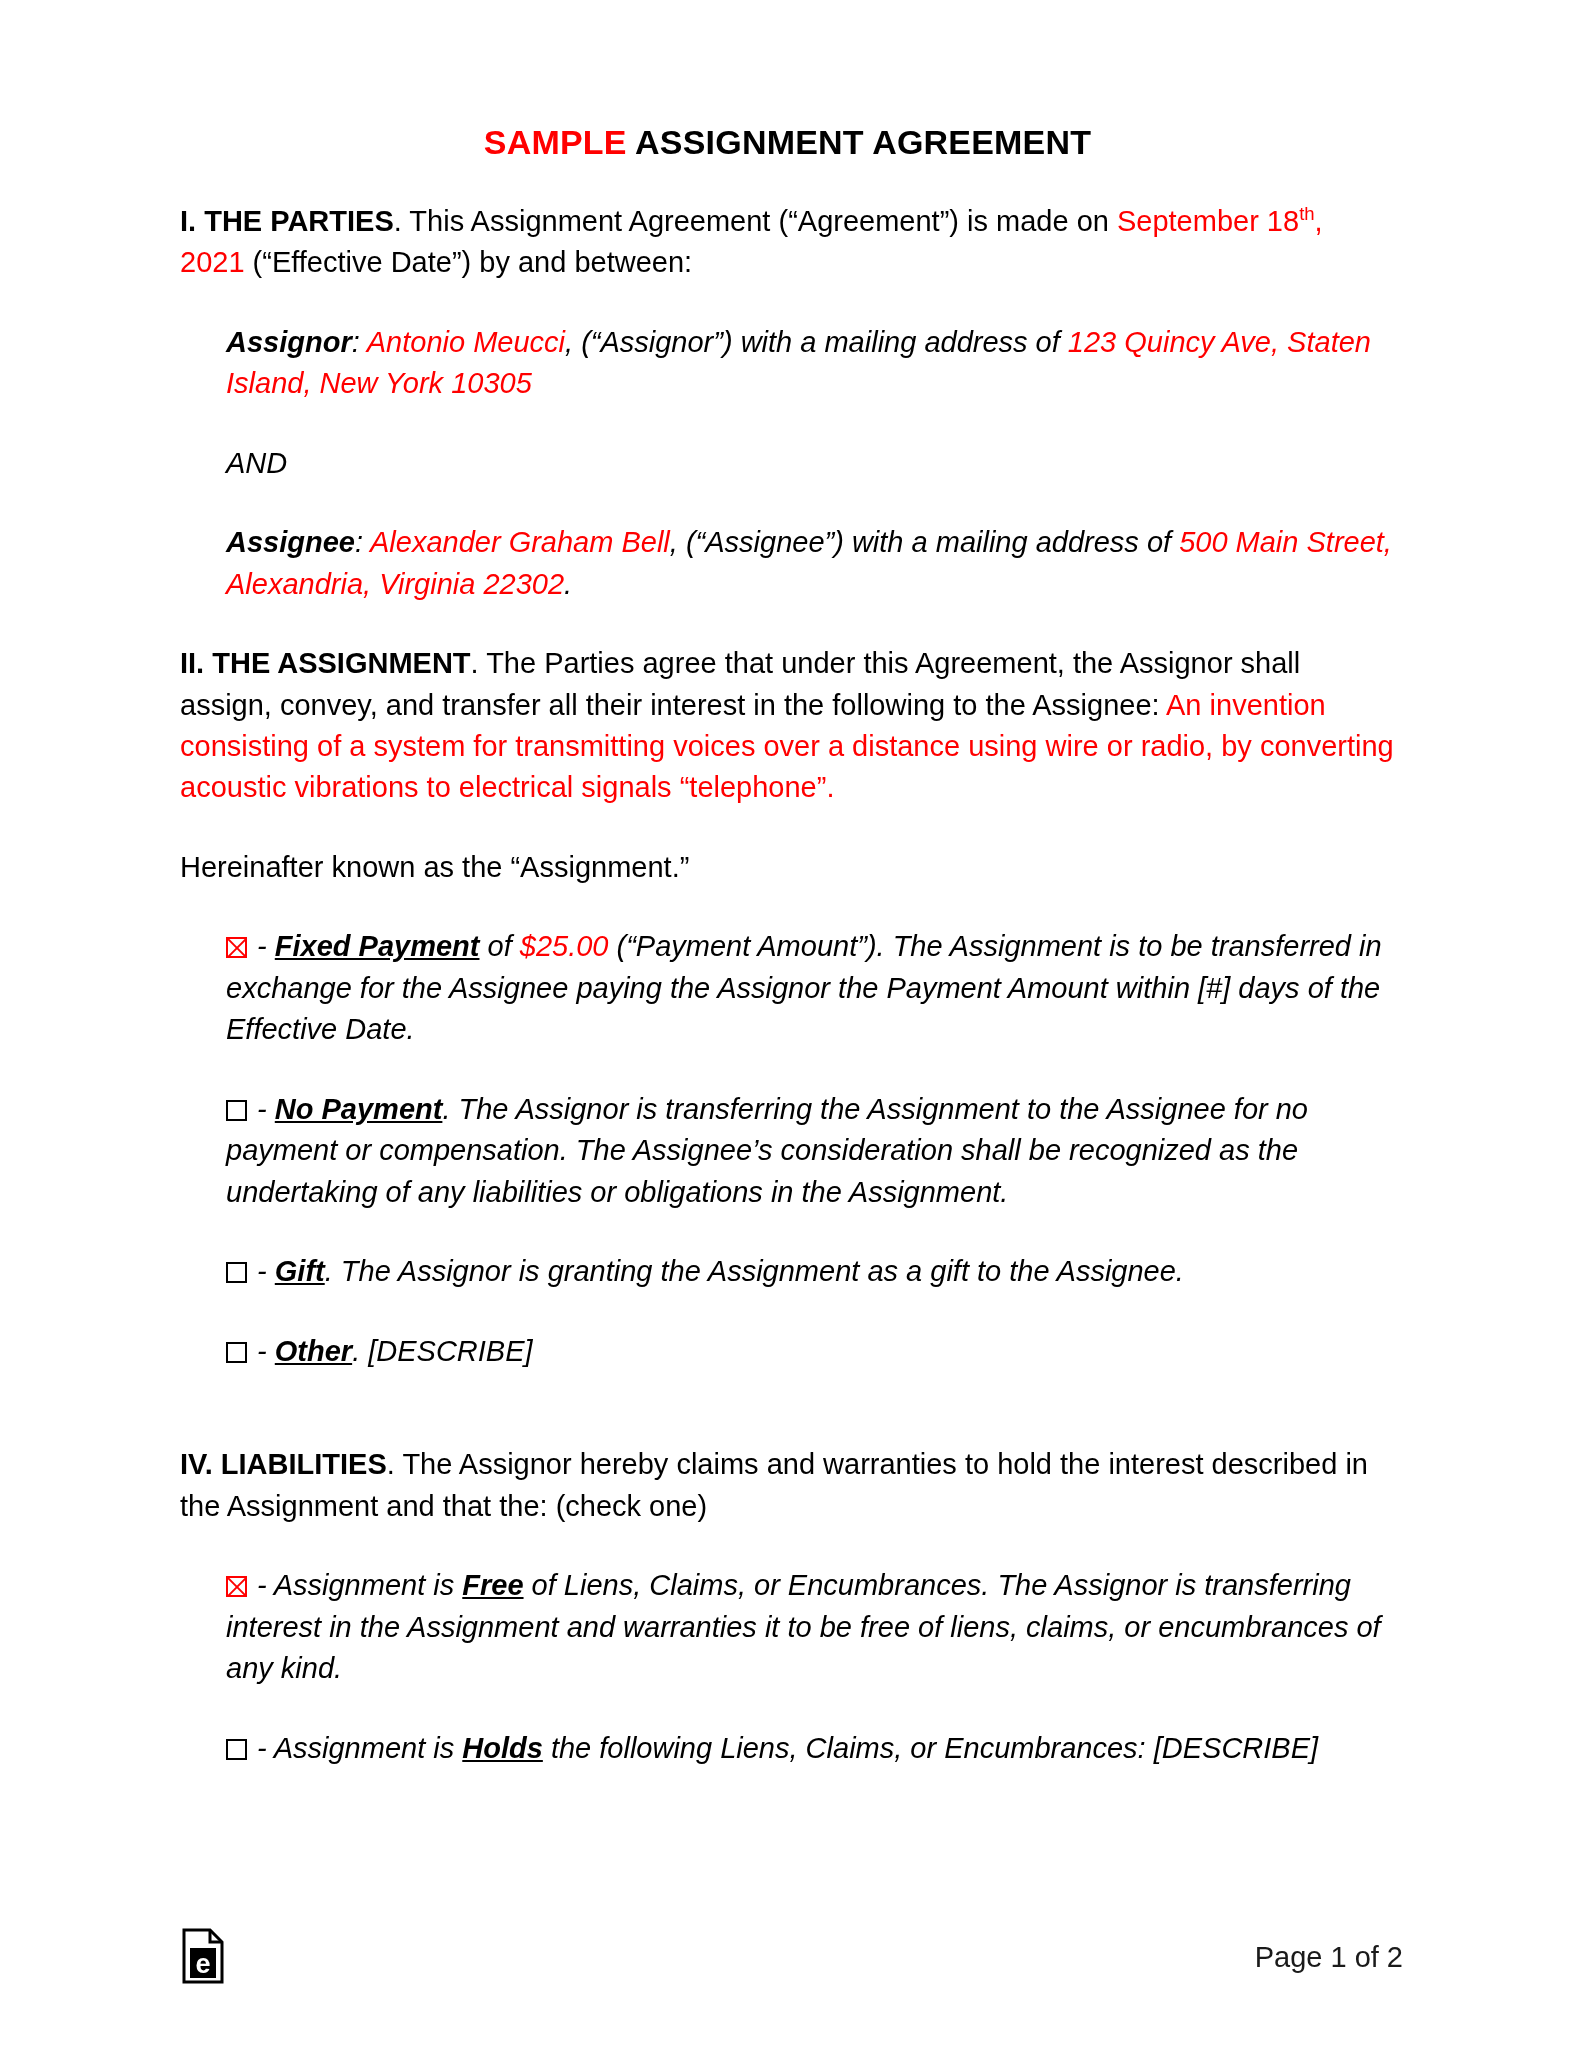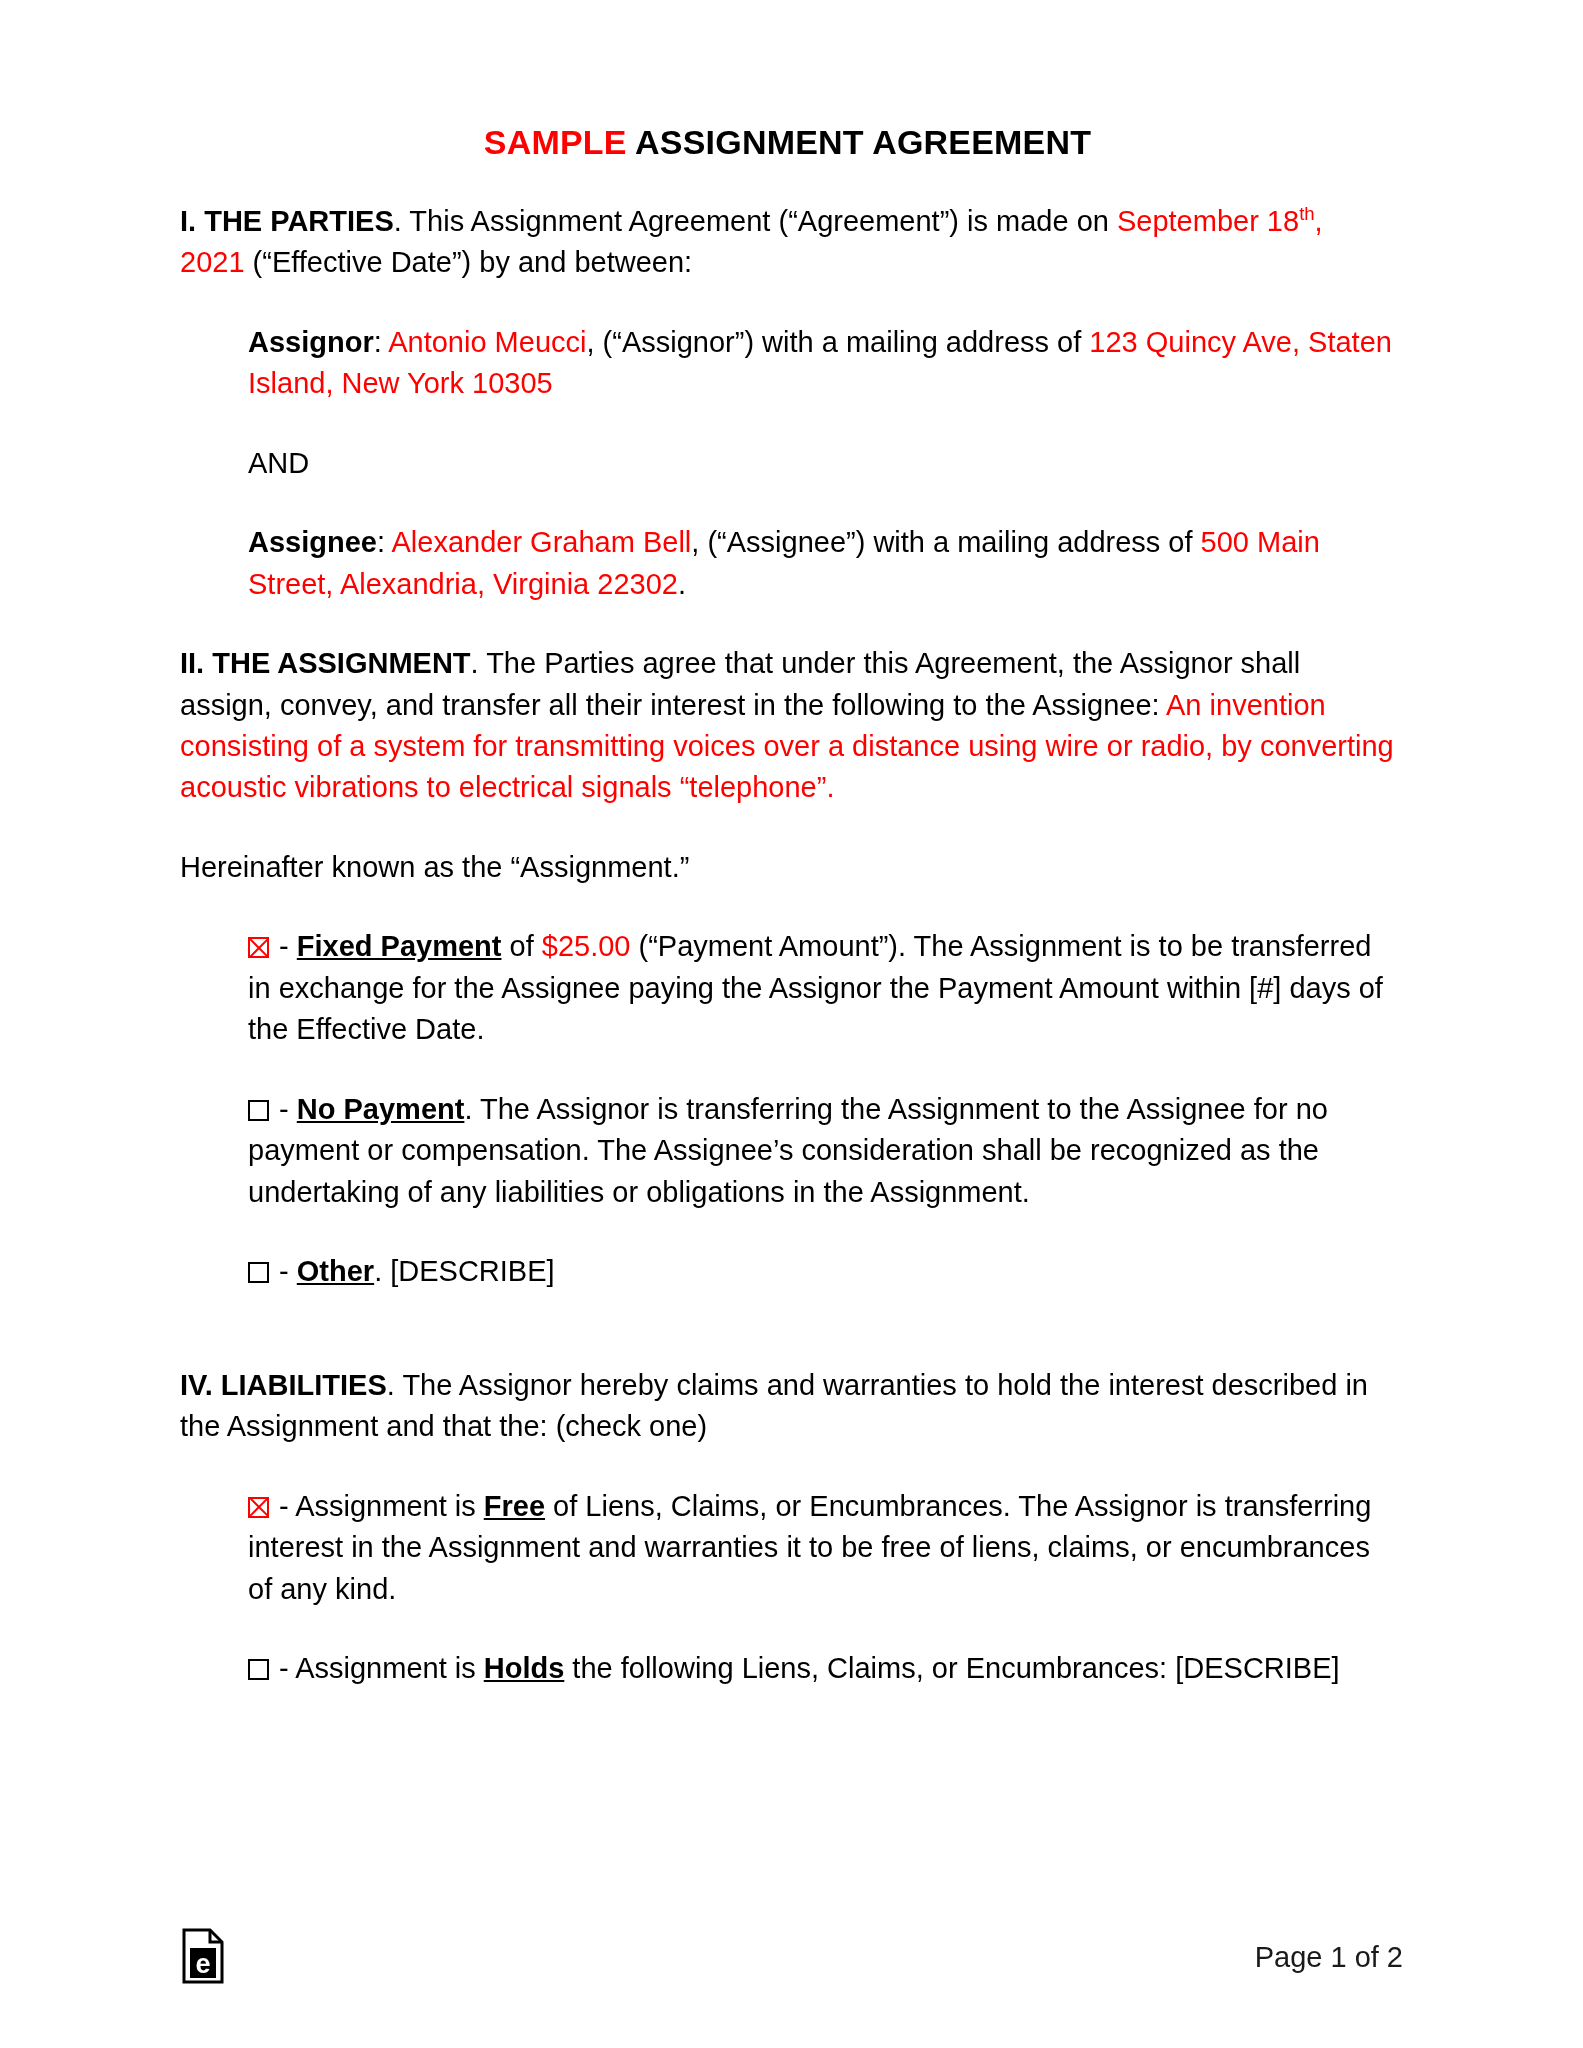--- a/index.html
+++ b/index.html
@@ -39,21 +39,22 @@
   }
   .red { color: #ff0000; }
   .para {
     font-size: 29px;
     line-height: 1.43;
     margin: 0;
     padding-top: 38px;
     text-align: left;
   }
   .indent {
-    margin-left: 68px;
+    margin-left: 46px;
+    font-style: italic;
   }
   b, strong { font-weight: bold; }
   u { text-decoration: underline; }
   sup {
     font-size: 0.64em;
     vertical-align: super;
     line-height: 0;
   }
   .chk {
     display: inline-block;
@@ -125,20 +126,21 @@
 
     <p class="para"><b>II. THE ASSIGNMENT</b><span>. The Parties agree that under this Agreement, the Assignor shall assign, convey, and transfer all their interest in the following to the Assignee: </span><span class="red">An invention consisting of a system for transmitting voices over a distance using wire or radio, by converting acoustic vibrations to electrical signals “telephone”.</span></p>
 
     <p class="para">Hereinafter known as the “Assignment.”</p>
 
 
     <p class="para indent"><span class="chk checked"></span> <span>- </span><b><u>Fixed Payment</u></b><span> of </span><span class="red">$25.00</span><span> (“Payment Amount”). The Assignment is to be transferred in exchange for the Assignee paying the Assignor the Payment Amount within [#] days of the Effective Date.</span></p>
 
     <p class="para indent"><span class="chk"></span> <span>- </span><b><u>No Payment</u></b><span>. The Assignor is transferring the Assignment to the Assignee for no payment or compensation. The Assignee’s consideration shall be recognized as the undertaking of any liabilities or obligations in the Assignment.</span></p>
 
+    <p class="para indent"><span class="chk"></span> <span>- </span><b><u>Gift</u></b><span>. The Assignor is granting the Assignment as a gift to the Assignee.</span></p>
 
     <p class="para indent"><span class="chk"></span> <span>- </span><b><u>Other</u></b><span>. [DESCRIBE]</span></p>
 
     <div class="spacer-lg"></div>
 
     <p class="para"><b>IV. LIABILITIES</b><span>. The Assignor hereby claims and warranties to hold the interest described in the Assignment and that the: (check one)</span></p>
 
     <p class="para indent"><span class="chk checked"></span> <span>- Assignment is </span><b><u>Free</u></b><span> of Liens, Claims, or Encumbrances. The Assignor is transferring interest in the Assignment and warranties it to be free of liens, claims, or encumbrances of any kind.</span></p>
 
     <p class="para indent"><span class="chk"></span> <span>- Assignment is </span><b><u>Holds</u></b><span> the following Liens, Claims, or Encumbrances: [DESCRIBE]</span></p>

